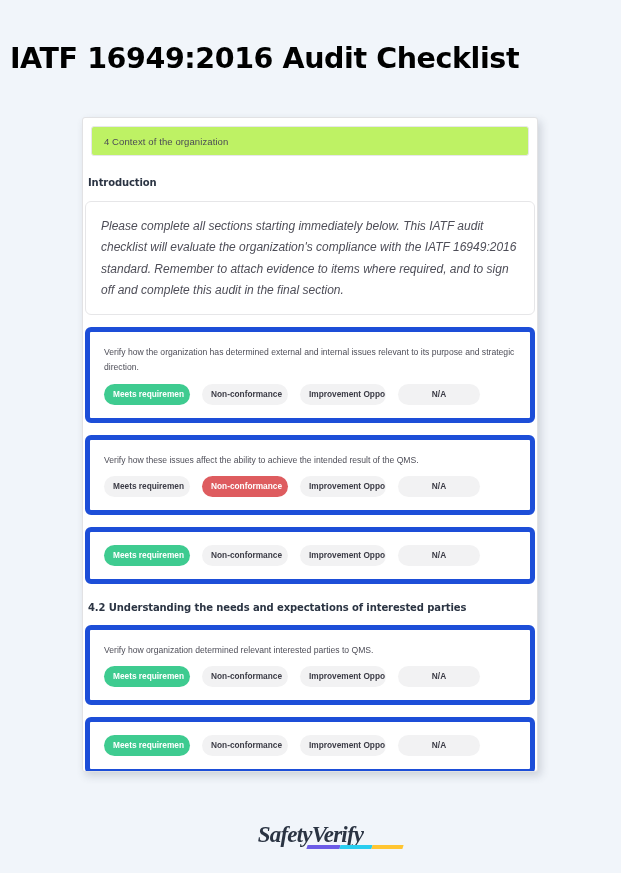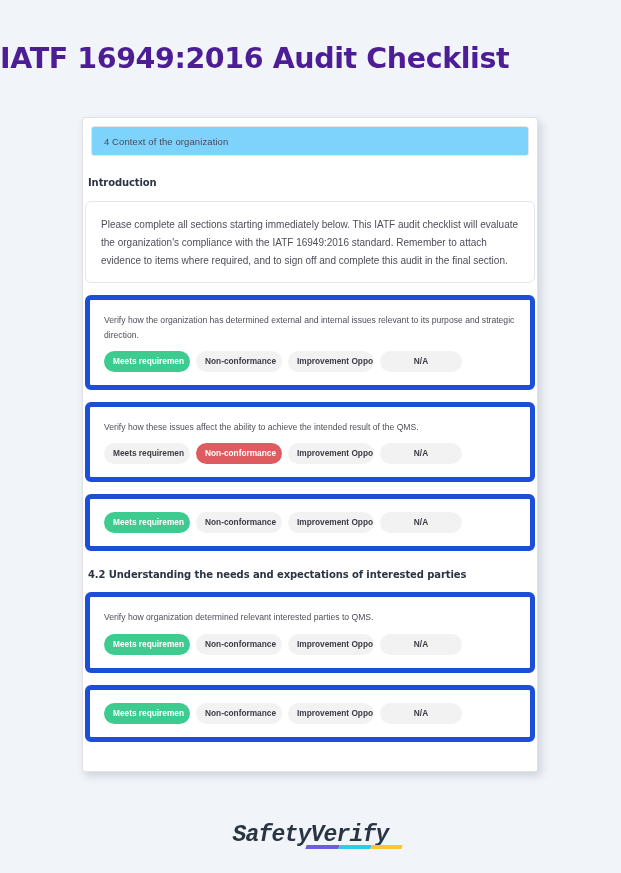--- a/index.html
+++ b/index.html
@@ -17,23 +17,24 @@
     position: relative;
     width: 621px;
     height: 873px;
     box-sizing: border-box;
   }
   .page-title {
     position: absolute;
     top: 42px;
     left: 0;
     width: 529px;
+    text-align: center;
     font-size: 28.5px;
     font-weight: bold;
-    color: #4c1d95;
+    color: #000000;
     letter-spacing: -0.4px;
     font-family: "DejaVu Sans", sans-serif;
   }
 
   
   .checklist-card {
     position: absolute;
     left: 82px;
     top: 117px;
     width: 456px;
@@ -41,21 +42,21 @@
     background: #ffffff;
     border: 1px solid #e2e2e4;
     border-radius: 3px;
     box-shadow: 3px 4px 9px rgba(60, 70, 90, 0.20);
     box-sizing: border-box;
     overflow: hidden;
   }
   .card-header {
     margin: 8px 8px 0 8px;
     height: 30px;
-    background: #7dd3fc;
+    background: #bef264;
     border: 1px solid #e7e7e9;
     border-radius: 3px;
     display: flex;
     align-items: center;
     padding: 0 12px;
     box-sizing: border-box;
   }
   .card-header-label {
     font-size: 9.5px;
     color: #4a4a55;
@@ -75,39 +76,40 @@
   .section-title.first {
     margin-top: 21px;
   }
   .intro-box {
     margin-top: 13px;
     border: 1px solid #e6e6e8;
     border-radius: 6px;
     padding: 14px 15px 13px 15px;
   }
   .intro-text {
-    font-size: 10px;
+    font-size: 12px;
     line-height: 1.78;
     color: #4e4e58;
+    font-style: italic;
   }
   .q-card {
     margin-top: 12px;
     border: 5px solid #1d4ed8;
     border-radius: 6px;
     padding: 13px 14px 13px 14px;
   }
   .q-text {
     font-size: 8.6px;
     line-height: 1.75;
     color: #4e4e58;
     margin-bottom: 8px;
   }
   .answers {
     display: flex;
-    gap: 6px;
+    gap: 12px;
   }
   .pill {
     height: 21px;
     line-height: 21px;
     border-radius: 11px;
     background: #f2f2f3;
     color: #3b3b45;
     font-size: 8.3px;
     font-weight: bold;
     text-align: center;
@@ -135,21 +137,21 @@
     left: 0;
     top: 822px;
     width: 621px;
     text-align: center;
   }
   .logo-wrap {
     display: inline-block;
     position: relative;
   }
   .logo-text {
-    font-family: Liberation Mono, monospace;
+    font-family: Liberation Serif, serif;
     font-size: 23px;
     font-weight: bold;
     font-style: italic;
     color: #2b3443;
     letter-spacing: -0.8px;
   }
   .logo-underline {
     position: absolute;
     left: 47%;
     bottom: -1px;

